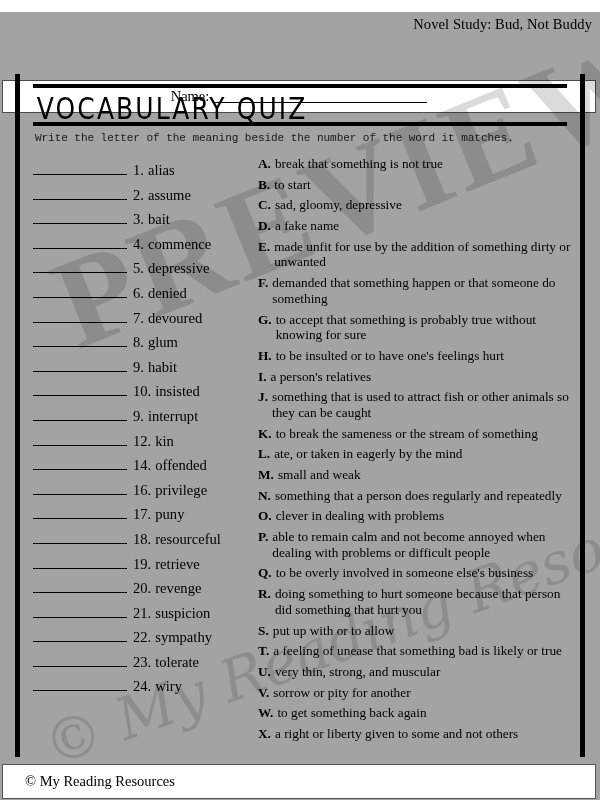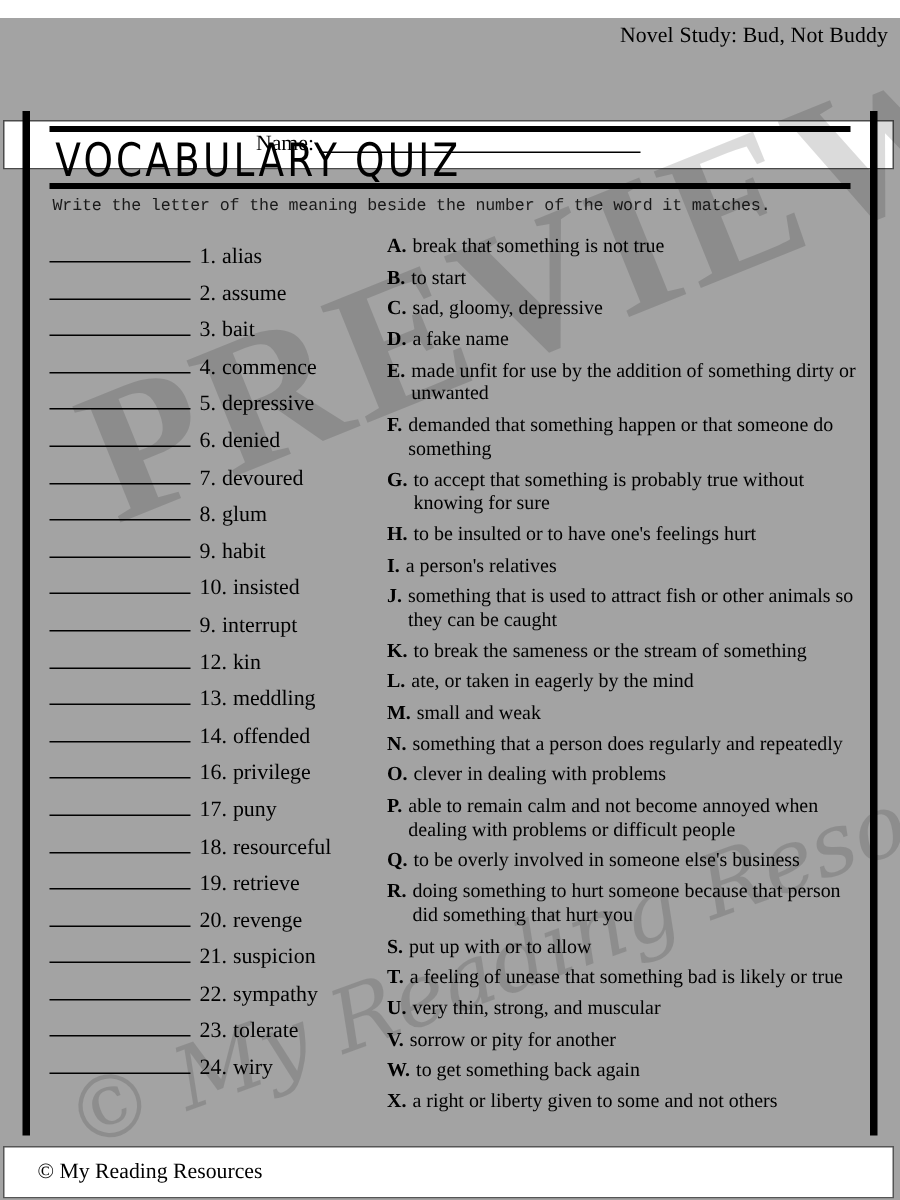--- a/index.html
+++ b/index.html
@@ -307,25 +307,20 @@
             <span class="word-num">9.</span>
             <span class="word-text">interrupt</span>
           </div>
           <div class="word-row">
             <span class="answer-blank"></span>
             <span class="word-num">12.</span>
             <span class="word-text">kin</span>
           </div>
           <div class="word-row">
             <span class="answer-blank"></span>
-            <span class="word-num">13.</span>
-            <span class="word-text">meddling</span>
-          </div>
-          <div class="word-row">
-            <span class="answer-blank"></span>
             <span class="word-num">14.</span>
             <span class="word-text">offended</span>
           </div>
           <div class="word-row">
             <span class="answer-blank"></span>
             <span class="word-num">16.</span>
             <span class="word-text">privilege</span>
           </div>
           <div class="word-row">
             <span class="answer-blank"></span>

